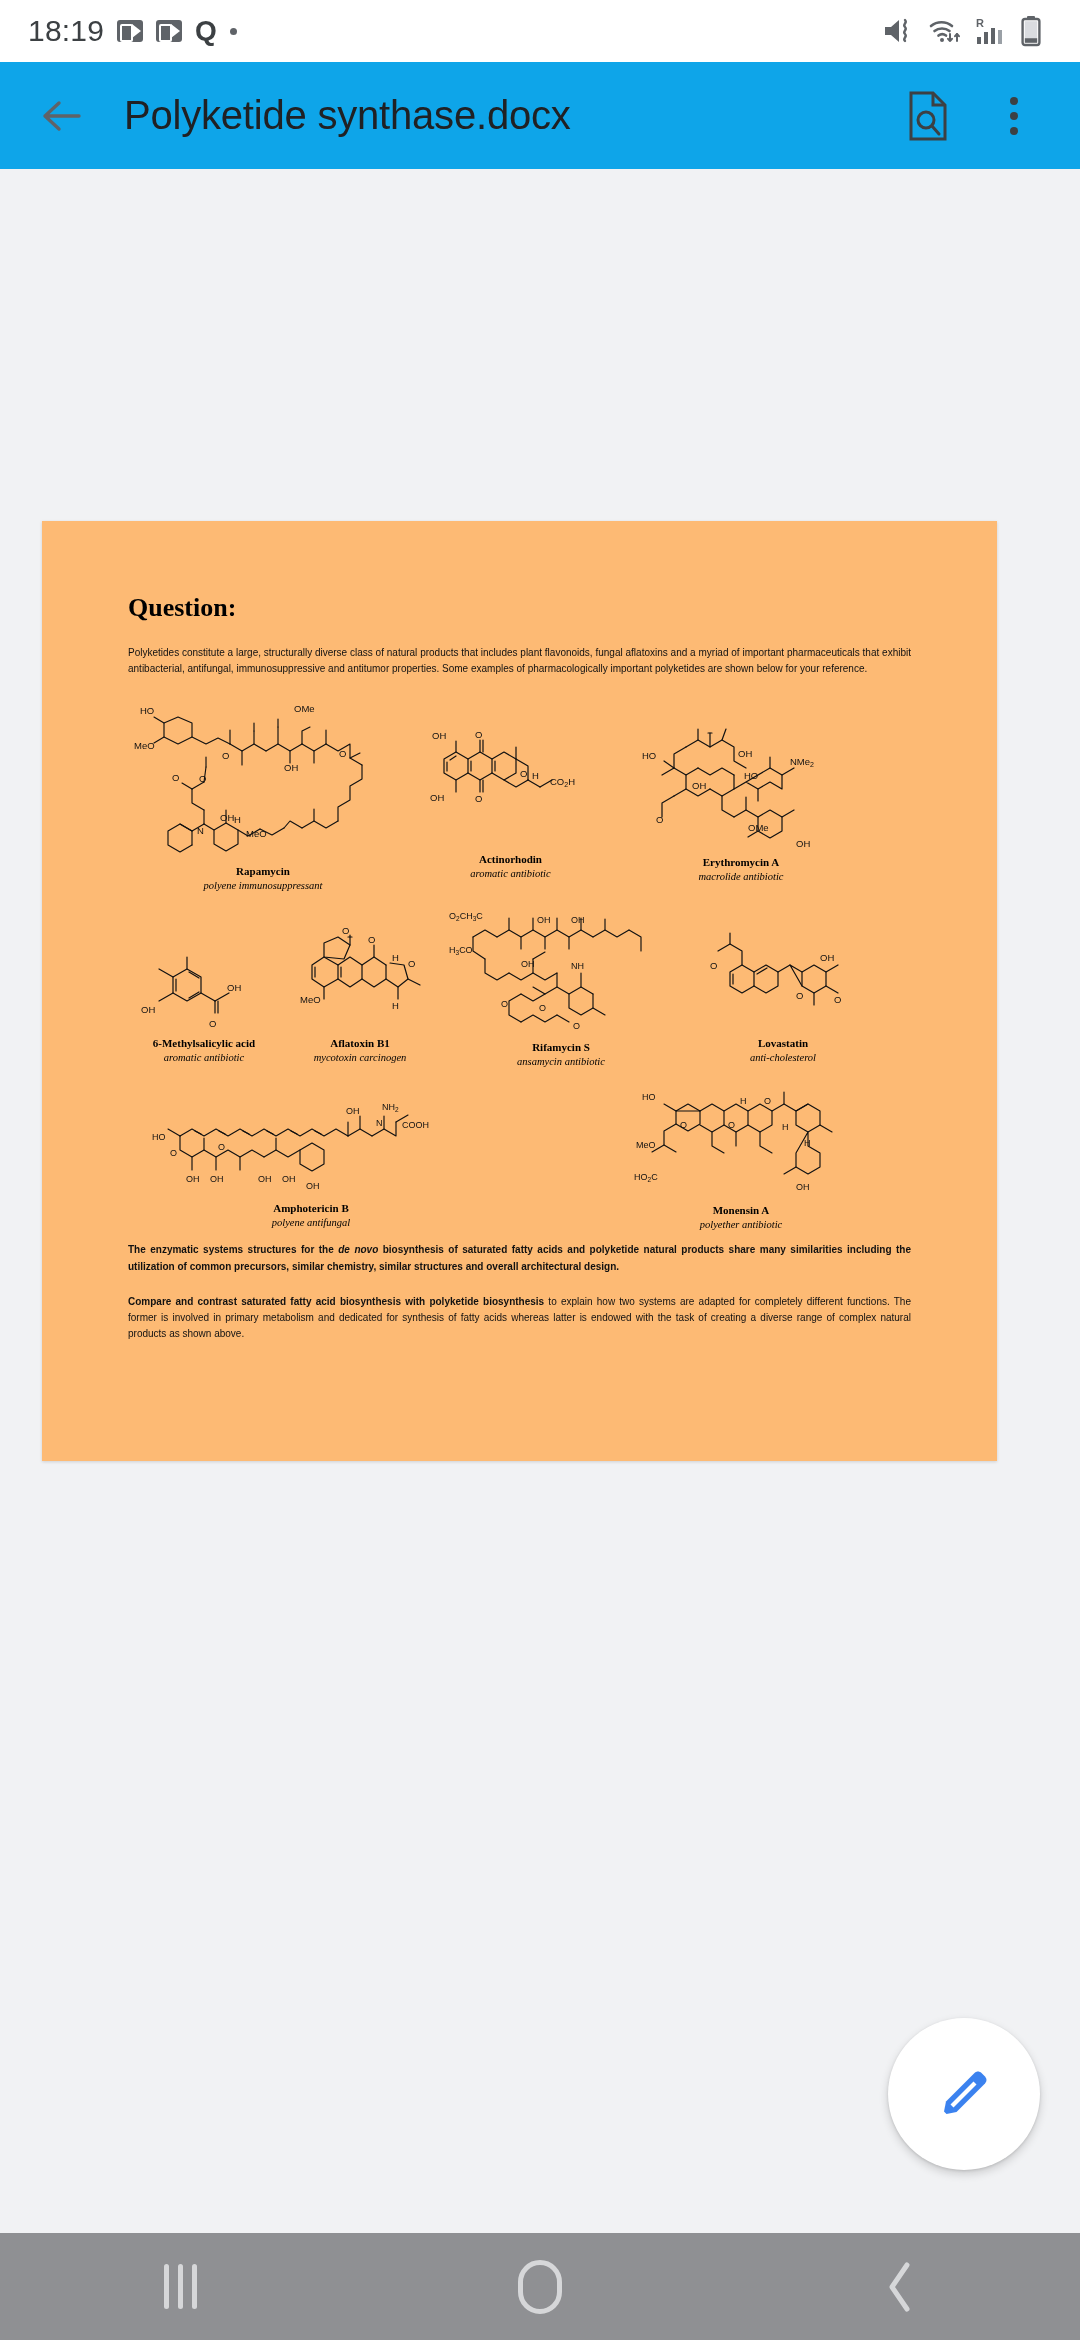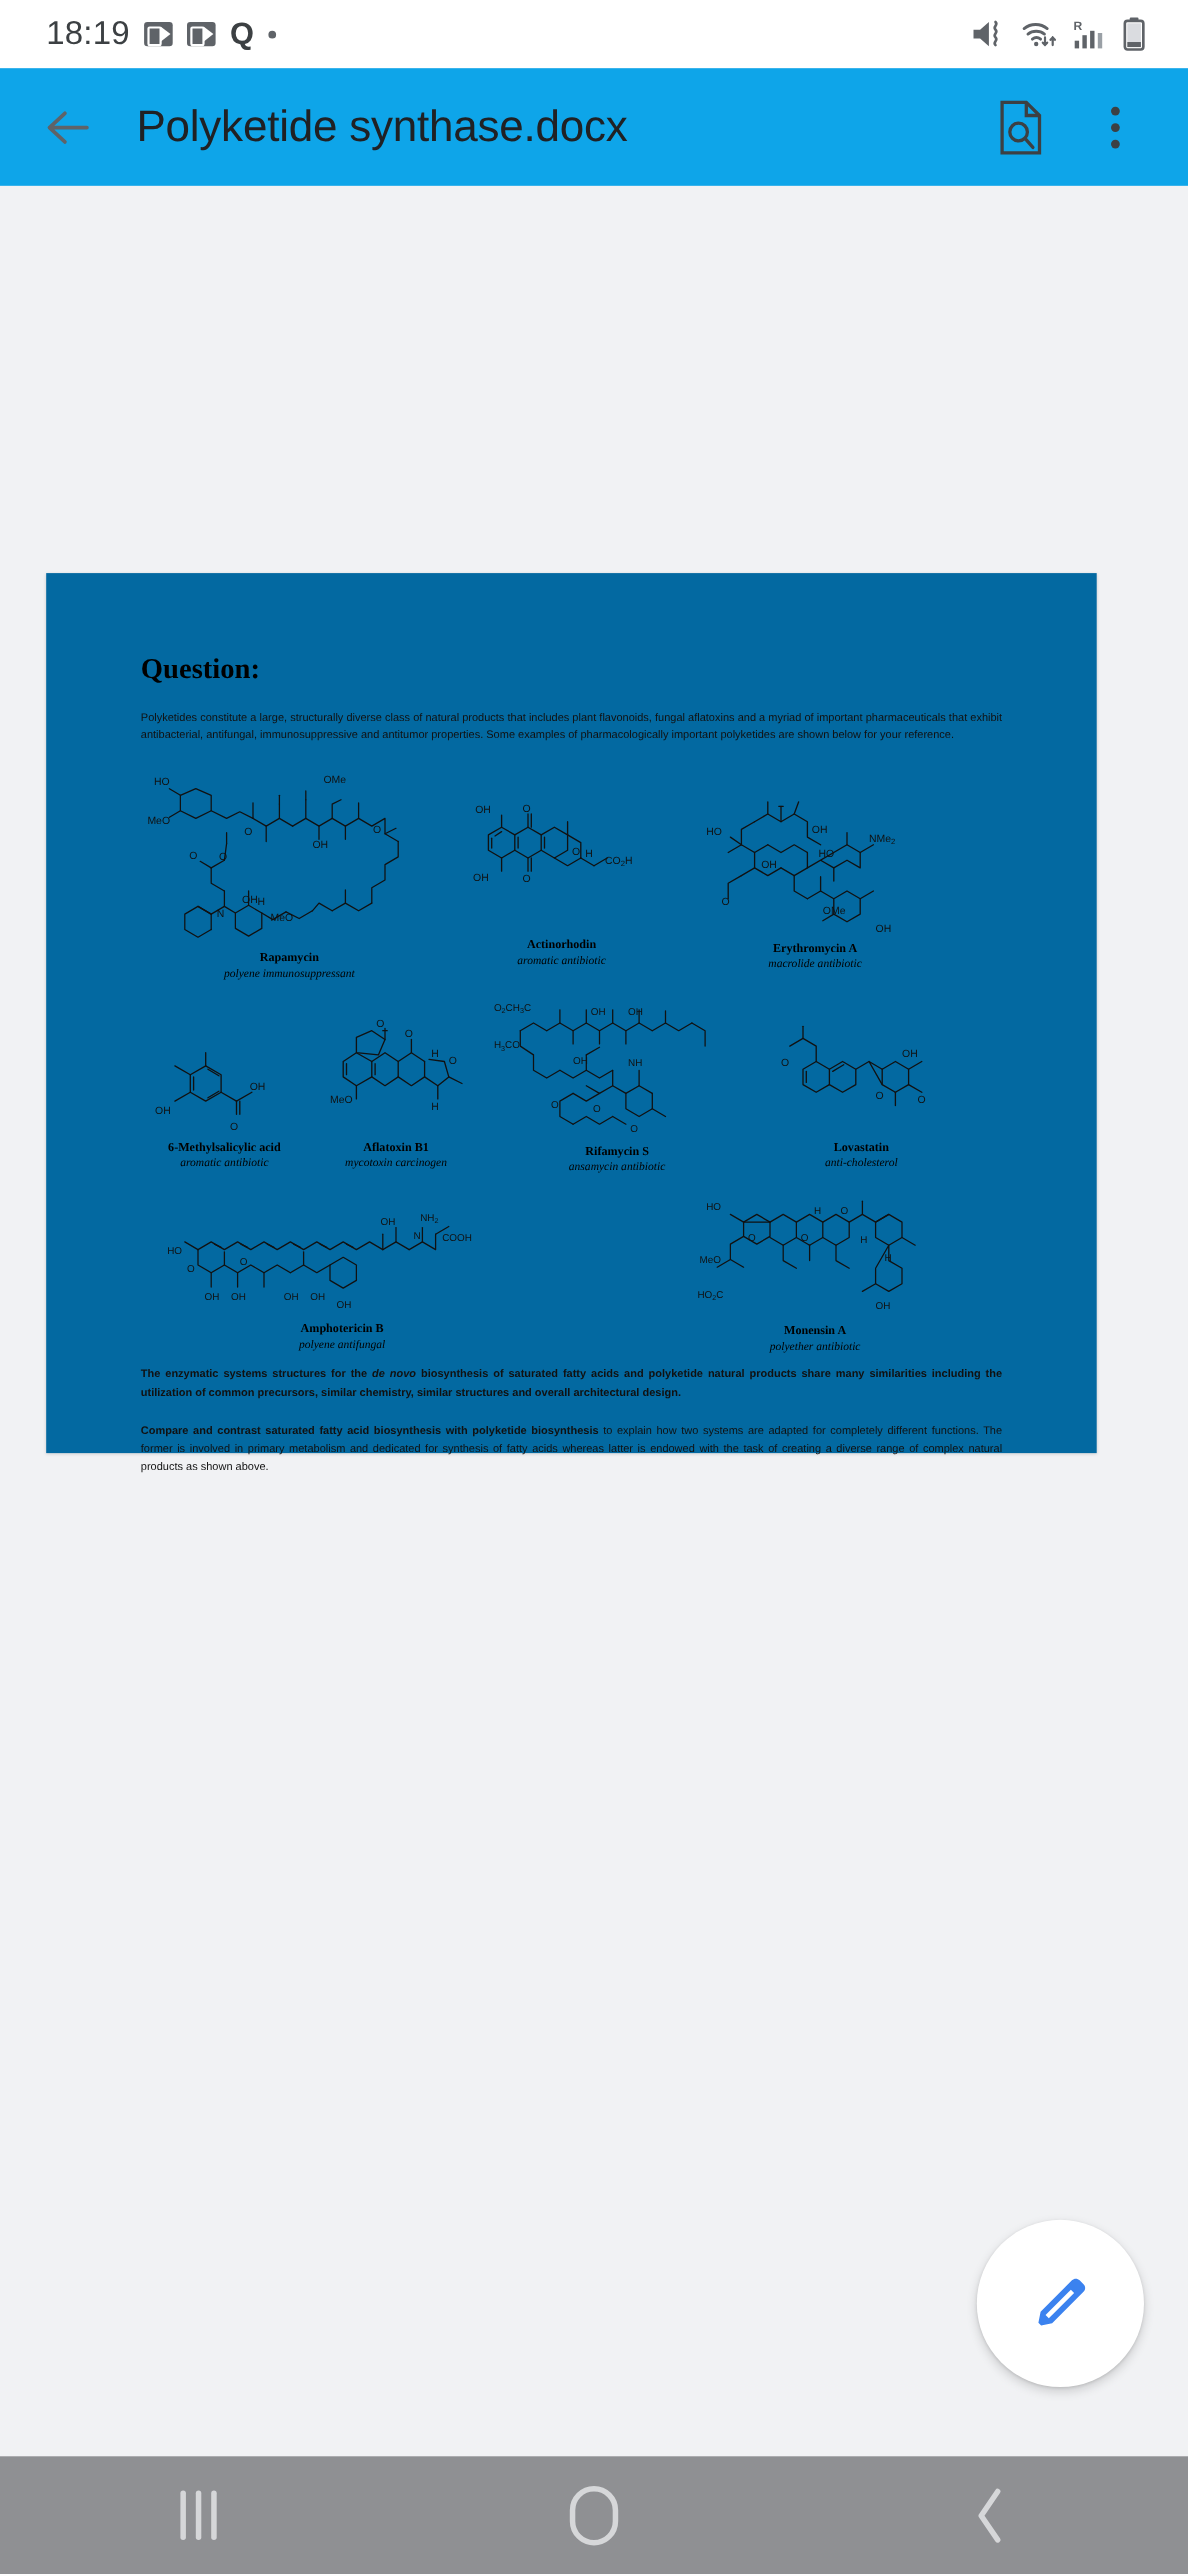--- a/index.html
+++ b/index.html
@@ -9,21 +9,21 @@
     font-family:"Liberation Sans", sans-serif;
     overflow:hidden;
   }
   #root { position:relative; width:1080px; height:2340px; background:#f1f2f4; }
 
   
   .statusbar{
     position:absolute; left:0; top:0; width:1080px; height:62px;
     background:#ffffff; display:flex; align-items:center;
   }
-  .sb-left{ display:flex; align-items:center; gap:13px; padding-left:42px; }
+  .sb-left{ display:flex; align-items:center; gap:13px; padding-left:28px; }
   .sb-clock{ font-size:30px; color:#3c4043; letter-spacing:.2px; font-family:"Liberation Sans",sans-serif; }
   .sb-right{ margin-left:auto; padding-right:38px; display:flex; align-items:center; gap:11px; }
   .outlook-ic{
     width:26px; height:22px; background:#5f6368; border-radius:3px;
     position:relative; display:inline-block;
   }
   .outlook-ic::before{
     content:""; position:absolute; left:3px; top:4px; width:9px; height:14px;
     border:2px solid #fff; border-radius:2px;
   }
@@ -50,22 +50,22 @@
   .icon-btn{ width:76px; height:76px; display:flex; align-items:center; justify-content:center; }
   .kebab{ display:flex; flex-direction:column; gap:7px; align-items:center; }
   .kebab i{ width:8px; height:8px; border-radius:50%; background:#3c4043; display:block; }
 
   
   .canvas{
     position:absolute; left:0; top:169px; width:1080px; height:1920px;
     background:#f1f2f4; overflow:hidden;
   }
   .sheet{
-    position:absolute; left:42px; top:352px; width:955px; height:800px;
-    background:#0369a1; box-shadow:0 1px 3px rgba(0,0,0,.14);
+    position:absolute; left:42px; top:352px; width:955px; height:940px;
+    background:#fdba74; box-shadow:0 1px 3px rgba(0,0,0,.14);
   }
   .sheet-inner{ padding:72px 86px 0 86px; }
 
   .q-head{
     font-family:"Liberation Serif", serif; font-weight:bold; font-size:26px;
     color:#000; margin-bottom:22px;
   }
   .body-p{
     font-size:10px; line-height:1.62; color:#111; text-align:justify;
     font-family:"Liberation Sans", sans-serif;

